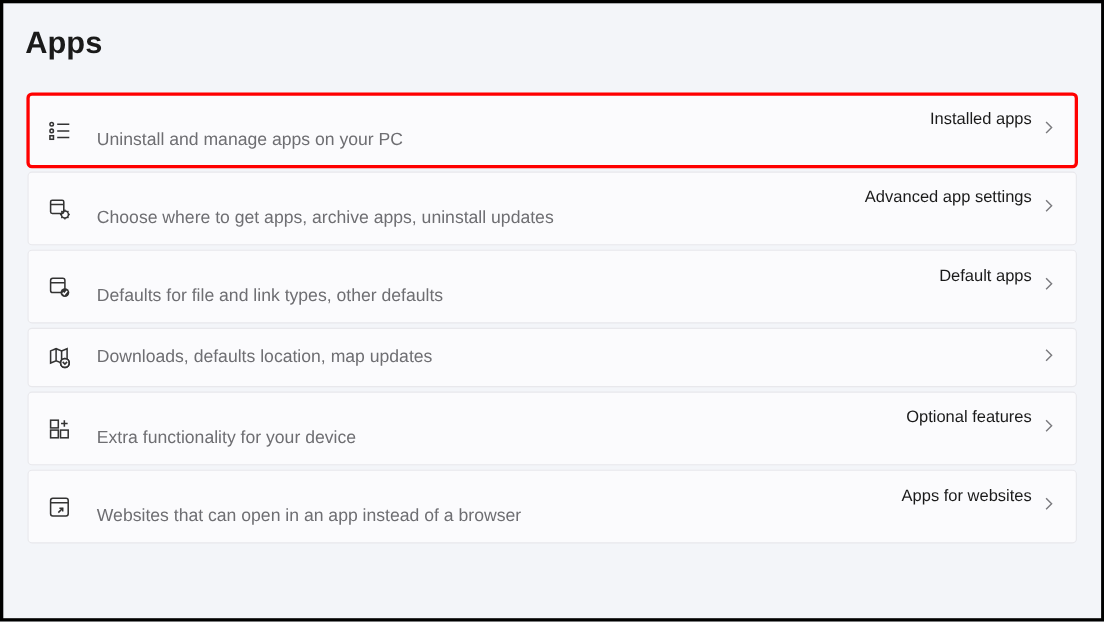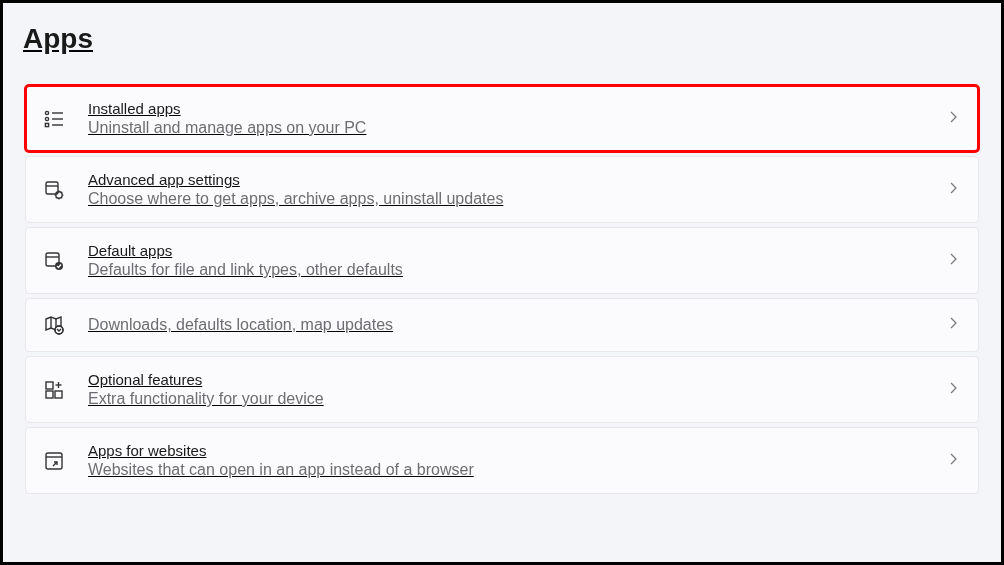--- a/index.html
+++ b/index.html
@@ -10,21 +10,20 @@
     body {
       font-family: "Segoe UI", -apple-system, BlinkMacSystemFont, sans-serif;
       background: #f3f5f9;
       width: 1004px;
       height: 565px;
       border: 3px solid #000;
       overflow: hidden;
     }
     .page-container {
       padding: 20px 22px 0 22px;
-      text-decoration: underline;
     }
     .page-title {
       font-size: 28px;
       font-weight: 600;
       color: #1a1a1a;
       margin-bottom: 30px;
       margin-left: -2px;
     }
     .settings-list {
       display: flex;
@@ -59,20 +58,21 @@
     .item-text {
       flex: 1;
       display: flex;
       flex-direction: column;
       gap: 2px;
     }
     .item-title {
       font-size: 15px;
       font-weight: 400;
       color: #1a1a1a;
+      text-align: right;
     }
     .item-subtitle {
       font-size: 16px;
       color: #6e6e72;
       font-weight: 400;
     }
     .chevron {
       color: #7a7a7e;
       flex-shrink: 0;
       margin-left: 8px;

